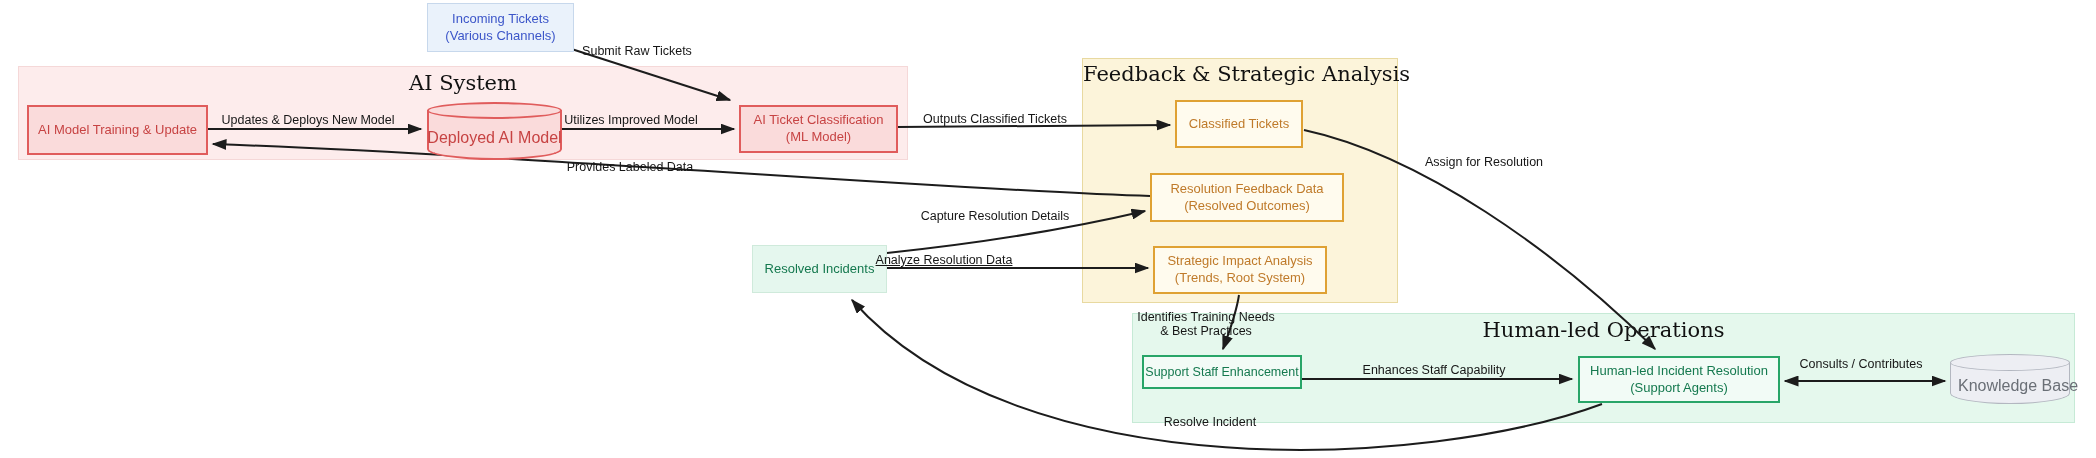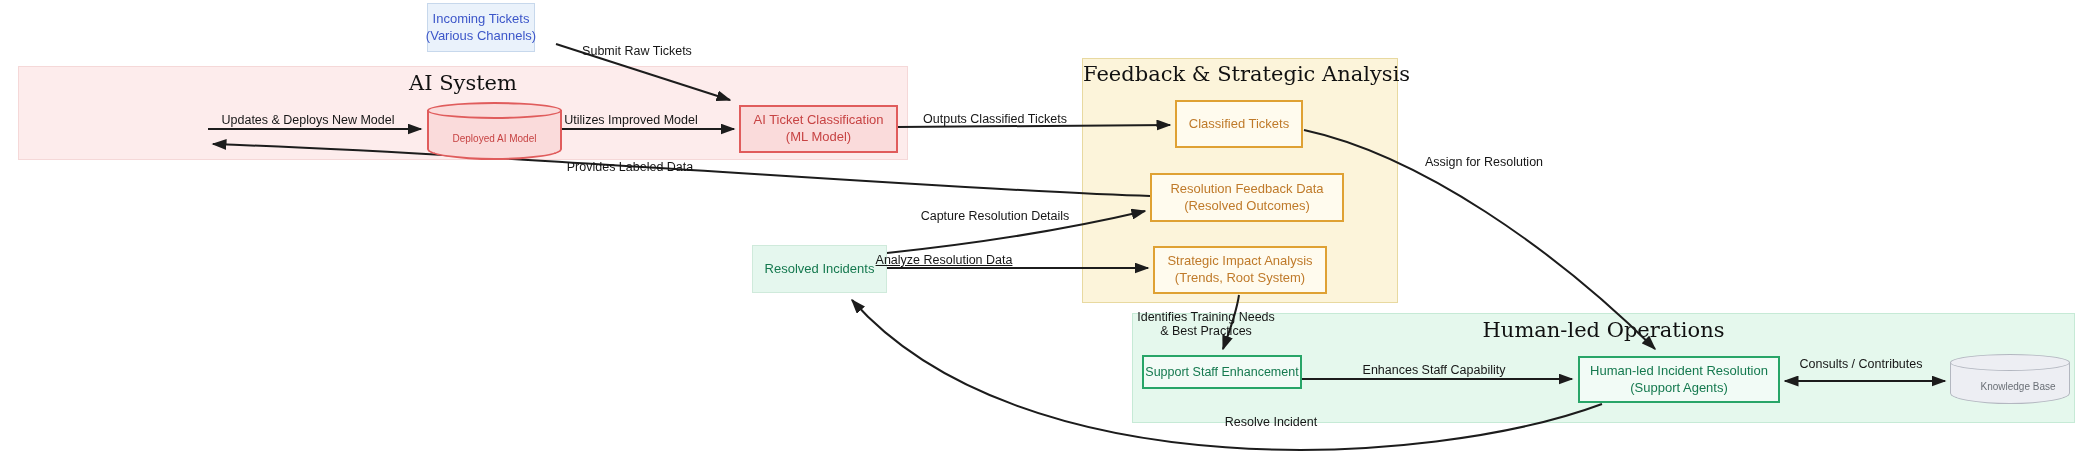--- a/index.html
+++ b/index.html
@@ -25,21 +25,21 @@
   .pinkbox   { background:var(--pink-fill,#fadbdb); border:2px solid var(--pink-border,#e05c5c); color:var(--pink-text,#c74343); }
   .bluebox   { background:var(--blue-fill,#eaf2fb); border:1.5px solid var(--blue-border,#c7d8ec); color:var(--blue-text,#3c56c9); }
   .yellowbox { background:var(--yellow-fill,#fffbee); border:2px solid var(--yellow-border,#dfa133); color:var(--yellow-text,#bf7a2a); }
   .greenbox  { background:var(--green-fill,#f2fbf6); border:2px solid var(--green-border,#28a568); color:var(--green-text,#15794f); }
   .mintbox   { background:var(--mint-fill,#e5f7ee); border:1.5px solid var(--mint-border,#cfeadb); color:var(--green-text,#15794f);align-items:center; }
   .cyl { position:absolute; z-index:3; }
   .cyl .cyl-top  { position:absolute; left:0; right:0; top:0; height:17px; border-radius:50%; box-sizing:border-box; }
   .cyl .cyl-body { position:absolute; left:0; right:0; top:8px; bottom:0; box-sizing:border-box; border-top:none !important;
                    border-radius:0 0 50% 50% / 0 0 11px 11px; }
   .cyl .cyl-label{ position:absolute; left:0; right:0; top:14px; bottom:0; display:flex; align-items:center; justify-content:center;
-                   font-size:10px; white-space:nowrap; z-index:1; }
+                   font-size:16px; white-space:nowrap; z-index:1; }
   .cyl.pinkcyl .cyl-top  { background:var(--pink-fill,#fadbdb); border:2px solid var(--pink-border,#e05c5c); }
   .cyl.pinkcyl .cyl-body { background:var(--pink-fill,#fadbdb); border:2px solid var(--pink-border,#e05c5c); }
   .cyl.pinkcyl .cyl-label{ color:var(--pink-text,#c74343); }
   .cyl.graycyl .cyl-top  { background:var(--gray-fill,#edeef3); border:1.5px solid var(--gray-border,#b3b7c0); }
   .cyl.graycyl .cyl-body { background:var(--gray-fill,#edeef3); border:1.5px solid var(--gray-border,#b3b7c0); }
   .cyl.graycyl .cyl-label{ color:var(--gray-text,#6a6f76);padding-left:16px; }
 </style>
 </head>
 <body>
 
@@ -73,25 +73,28 @@
       <path d="M887,268 L1148,268" marker-end="url(#ah)"></path>
       <path d="M1304,130 C1420,155 1555,250 1655,349" marker-end="url(#ah)"></path>
       <path d="M1239,295 C1236,315 1228,335 1223,349" marker-end="url(#ah)"></path>
       <path d="M1302,379 L1572,379" marker-end="url(#ah)"></path>
       <path d="M1851,381 L1785,381" marker-end="url(#ah)"></path>
       <path d="M1851,381 L1945,381" marker-end="url(#ah)"></path>
       <path d="M1602,404 C1430,468 1020,490 852,300" marker-end="url(#ah)"></path>
     </g>
   </svg>
 
-  <div class="node bluebox" style="left:427px; top:3px; width:108px; height:49px;">
+  <div class="node bluebox" style="left:427px; top:3px; width:147px; height:49px;">
     <div>Incoming Tickets</div>
     <div>(Various Channels)</div>
   </div>
 
+  <div class="node pinkbox" style="left:27px; top:105px; width:181px; height:50px;">
+    <div>AI Model Training &amp; Update</div>
+  </div>
 
   <div class="cyl pinkcyl" style="left:427px; top:102px; width:135px; height:58px;">
     <div class="cyl-body"></div>
     <div class="cyl-top"></div>
     <div class="cyl-label">Deployed AI Model</div>
   </div>
 
   <div class="node pinkbox" style="left:739px; top:105px; width:159px; height:48px;">
     <div>AI Ticket Classification</div>
     <div>(ML Model)</div>
@@ -137,15 +140,15 @@
   <div class="elabel" style="left:630px; top:167px;">Provides Labeled Data</div>
   <div class="elabel" style="left:995px; top:216px;">Capture Resolution Details</div>
   <div class="elabel" style="left:944px; top:260px;text-decoration:underline;">Analyze Resolution Data</div>
   <div class="elabel" style="left:1484px; top:162px;">Assign for Resolution</div>
   <div class="elabel" style="left:1206px; top:324px; line-height:14px;">
     <div>Identifies Training Needs</div>
     <div>&amp; Best Practices</div>
   </div>
   <div class="elabel" style="left:1434px; top:370px;">Enhances Staff Capability</div>
   <div class="elabel" style="left:1861px; top:364px;">Consults / Contributes</div>
-  <div class="elabel" style="left:1271px; top:422px;">Resolve Incident</div>
+  <div class="elabel" style="left:1210px; top:422px;">Resolve Incident</div>
 
 </div>
 
 </body></html>

